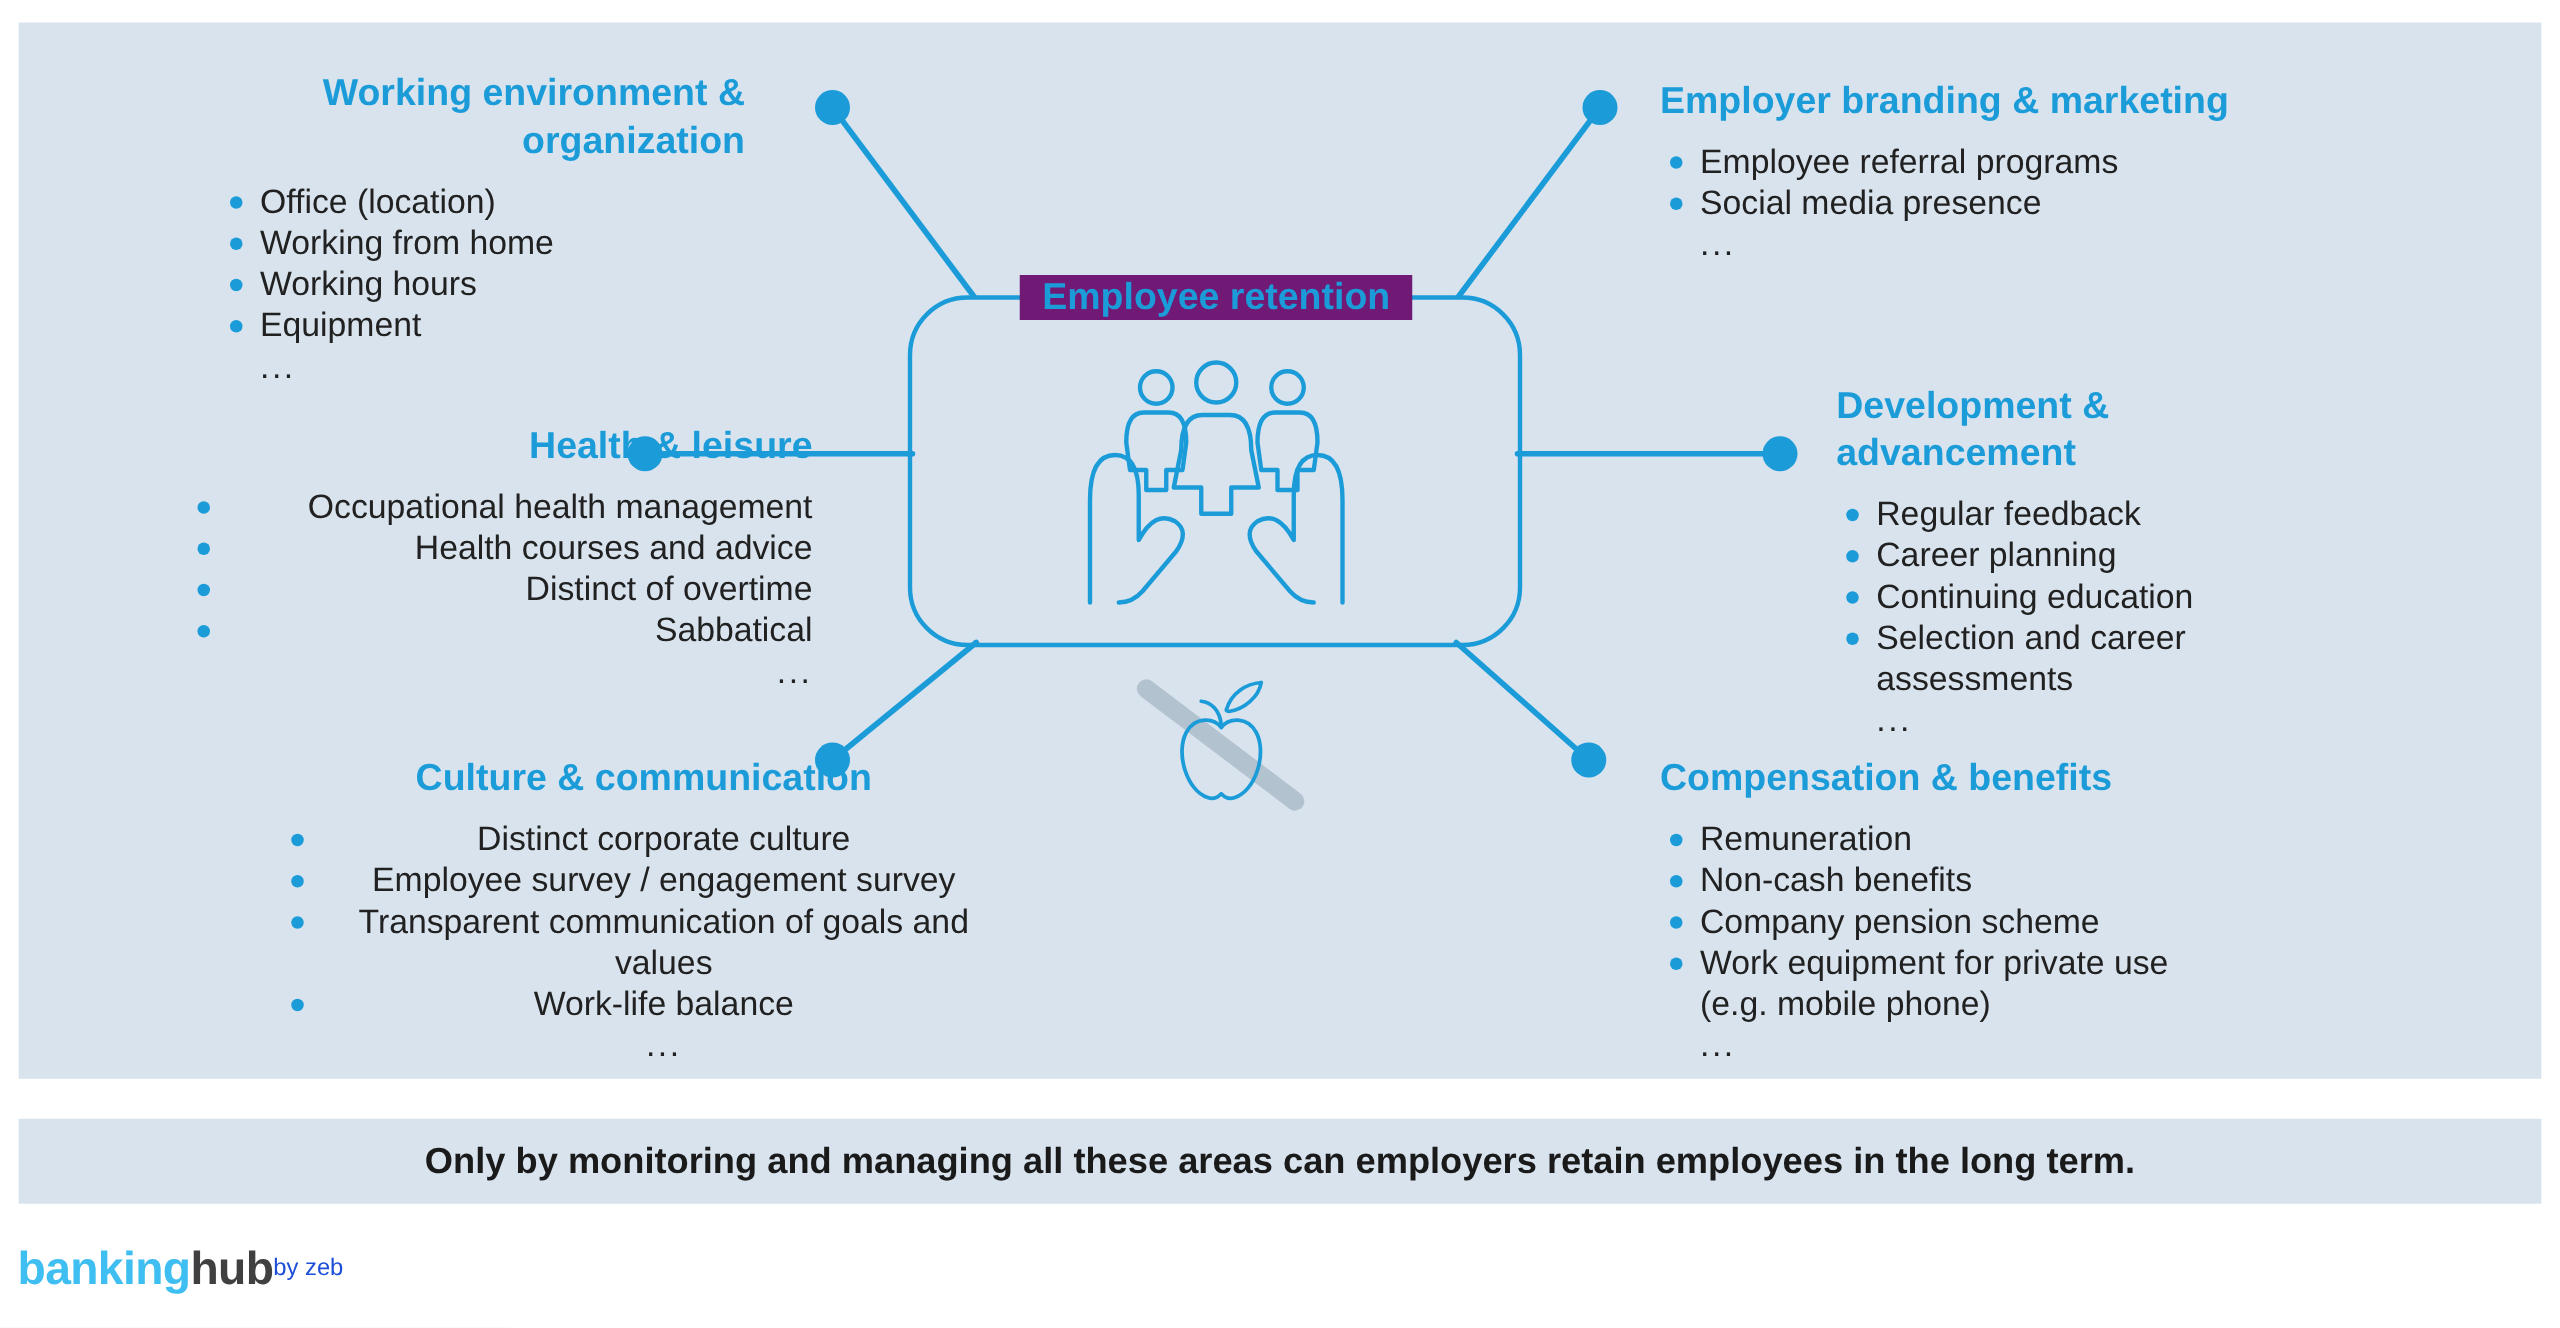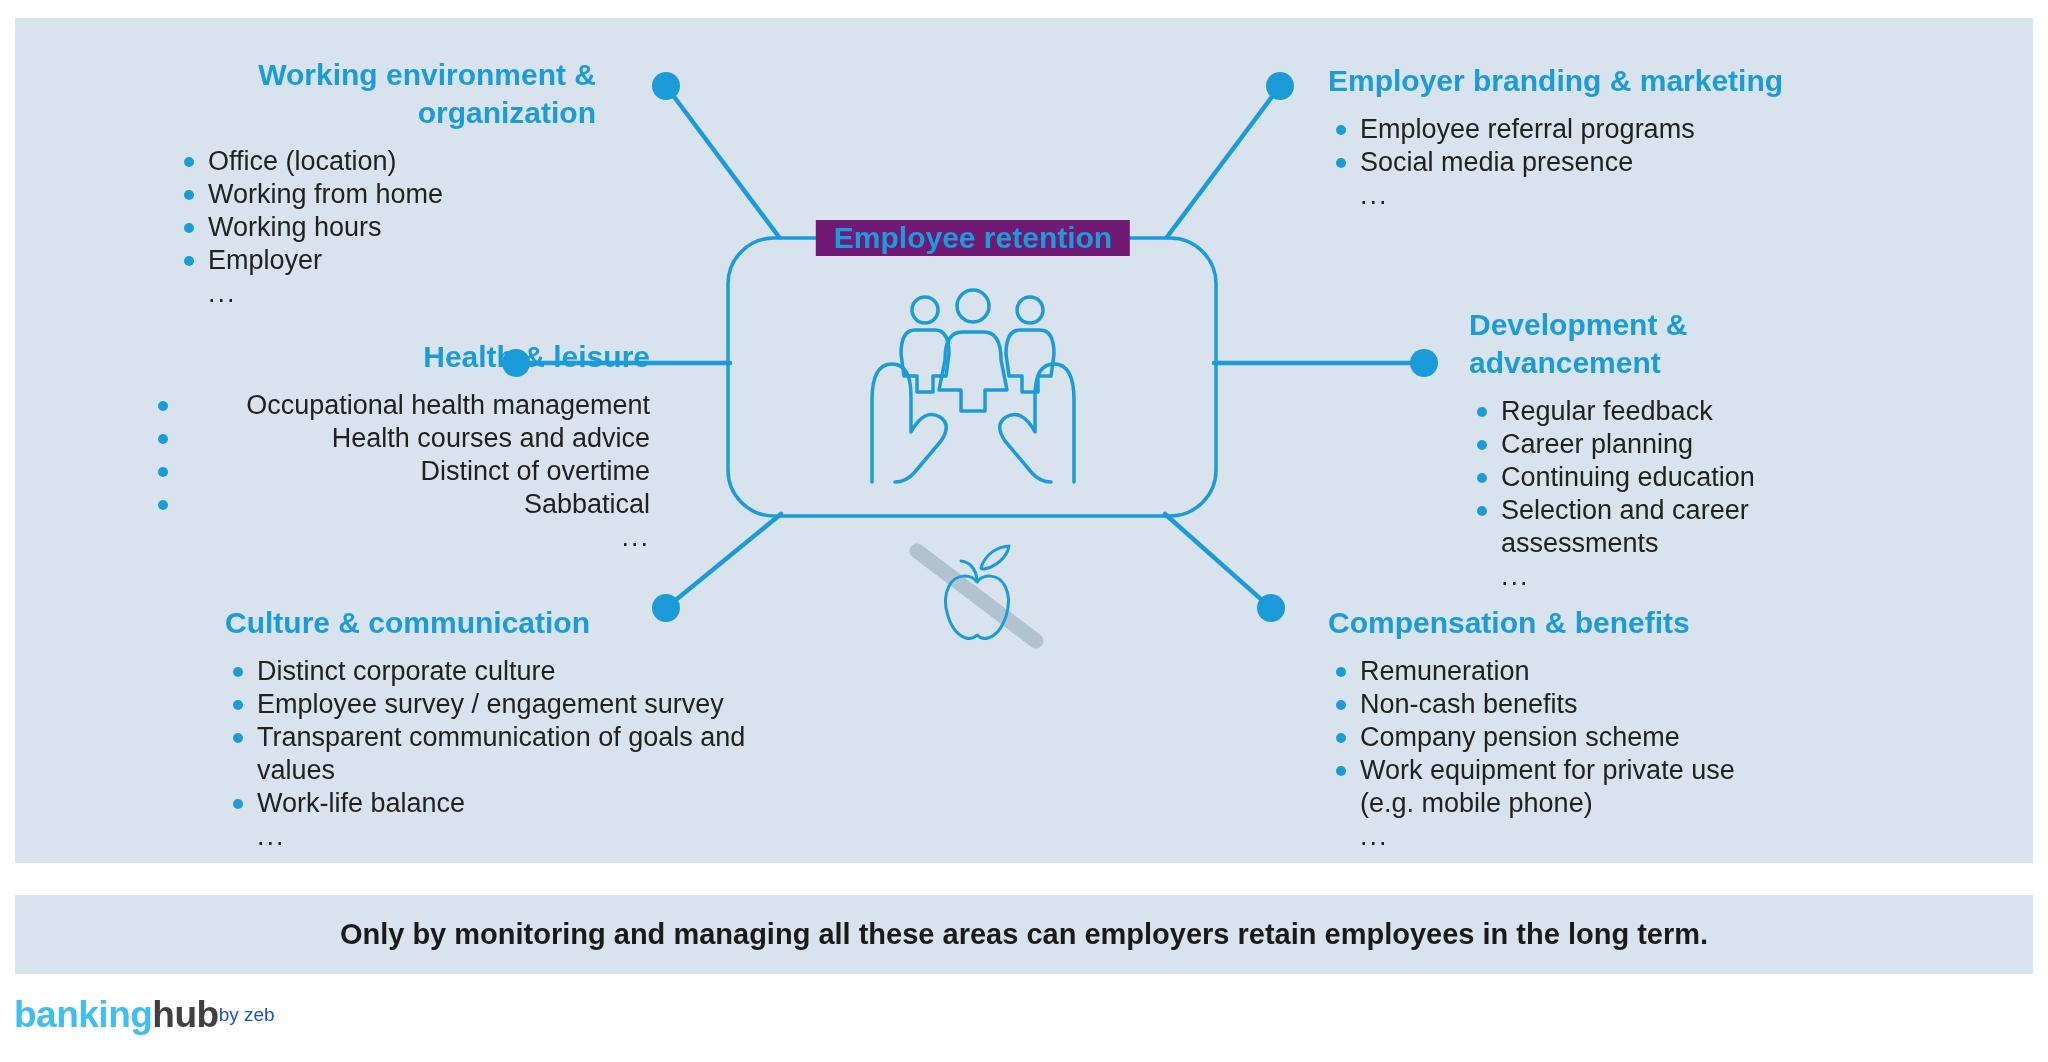--- a/index.html
+++ b/index.html
@@ -42,25 +42,25 @@
   .sec .more{
     padding-left:32px;color:#212121;font-size:27px;line-height:33px;letter-spacing:2px;
   }
   
   #sec-working{left:176px;top:56px;width:420px;}
   #sec-working h2{max-width:420px;text-align:right;}
   #sec-branding{left:1328px;top:62px;width:700px;}
   #sec-health{left:150px;top:338px;width:500px;text-align:right;}
   #sec-development{left:1469px;top:306px;width:342px;}
   #sec-development h2{max-width:260px;}
-  #sec-culture{left:225px;top:604px;width:580px;}
+  #sec-culture{left:225px;top:604px;width:580px;text-align:center;}
   #sec-compensation{left:1328px;top:604px;width:466px;}
 
   .banner{
-    position:absolute;left:15px;top:895px;width:2018px;height:79px;
+    position:absolute;left:15px;top:895px;width:2018px;height:68px;
     background:#d8e3ed;
     display:flex;align-items:center;justify-content:center;
   }
   .banner span{
     color:#1a1a1a;font-size:29px;font-weight:bold;
   }
   .logo{
     position:absolute;left:14px;top:994px;
     display:flex;align-items:center;
   }
@@ -127,21 +127,21 @@
   <section class="sec" id="sec-working">
     <h2>Working environment &amp; organization</h2>
     <ul>
 
         <li><span class="dot"></span><span class="txt">Office (location)</span></li>
 
         <li><span class="dot"></span><span class="txt">Working from home</span></li>
 
         <li><span class="dot"></span><span class="txt">Working hours</span></li>
 
-        <li><span class="dot"></span><span class="txt">Employer</span></li>
+        <li><span class="dot"></span><span class="txt">Equipment</span></li>
       </ul>
     <div class="more">...</div>
   </section>
 
   <section class="sec" id="sec-branding">
     <h2>Employer branding &amp; marketing</h2>
     <ul>
 
 
         <li><span class="dot"></span><span class="txt">Employee referral programs</span></li>

